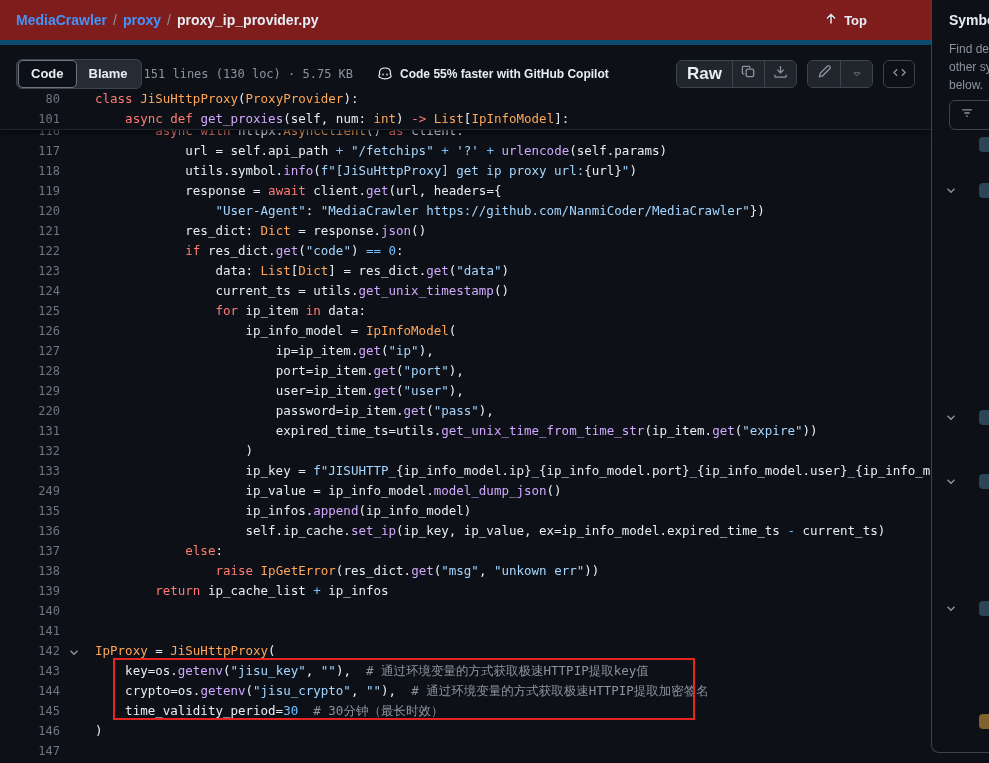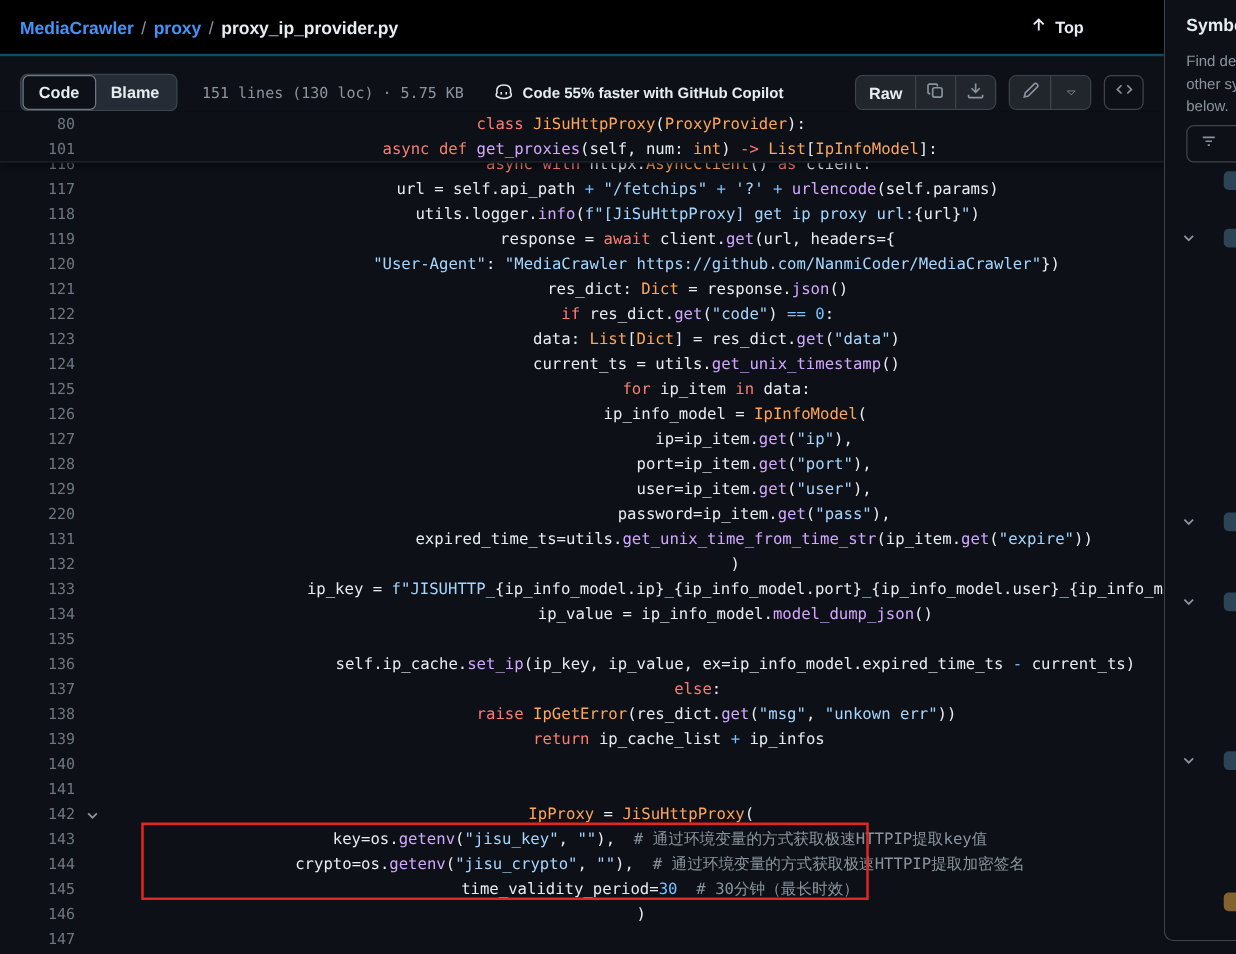--- a/index.html
+++ b/index.html
@@ -1,62 +1,62 @@
 <!DOCTYPE html>
 <html><head>
 <meta charset="utf-8">
 <style>
   * { margin:0; padding:0; box-sizing:border-box; }
   html,body { width:989px; height:763px; overflow:hidden; background:#0d1117; font-family:"Liberation Sans", sans-serif; }
   .page { position:relative; width:989px; height:763px; background:#0d1117; }
 
   
   .breadcrumb-bar { position:absolute; left:0; top:0; width:931px; height:45px; display:flex; align-items:center;
-    padding:0 16px; border-bottom:2px solid #0c4a6e; background:#000000; }
+    padding:0 16px; border-bottom:5px solid #0c4a6e; background:#7f1d1d; }
   .crumbs { font-size:14px; color:#8b949e; display:flex; align-items:center; gap:6px; }
   .crumb-link { color:#4493f8; font-weight:600; text-decoration:none; cursor:pointer; }
   .crumb-sep { color:#8b949e; font-weight:400; }
   .crumb-file { color:#e6edf3; font-weight:700; }
   .top-btn { margin-left:auto; margin-right:48px; display:flex; align-items:center; gap:6px; color:#e6edf3;
     font-size:13px; font-weight:600; cursor:pointer; }
   .top-btn svg { stroke:#e6edf3; }
 
   
   .toolbar { position:absolute; left:0; top:46px; width:931px; height:57px; display:flex; align-items:center;
     padding:0 16px; border-bottom:1px solid #21262d; background:#0d1117; }
   .seg-control { display:flex; align-items:center; background:#262c36; border:1px solid #3d444d; border-radius:6px; padding:1px; height:30px; }
   .seg { padding:3px 12px; font-size:13px; font-weight:600; color:#e6edf3; border-radius:5px; cursor:pointer; line-height:20px; }
   .seg.active { background:#0d1117; border:1px solid #6e7681; }
-  .file-meta { margin-left:20px; font-family:"DejaVu Sans Mono", monospace; font-size:12px; color:#8b949e; }
+  .file-meta { margin-left:2px; font-family:"DejaVu Sans Mono", monospace; font-size:12px; color:#8b949e; }
   .copilot { margin-left:24px; display:flex; align-items:center; gap:7px; color:#e6edf3; font-size:12px; font-weight:700; }
   .copilot svg { stroke:#e6edf3; fill:none; }
   .toolbar-right { margin-left:auto; display:flex; align-items:center; gap:10px; }
   .btn-group { display:flex; align-items:center; border:1px solid #3d444d; border-radius:6px; overflow:hidden; height:28px; background:#21262d; }
   .btn { display:flex; align-items:center; justify-content:center; padding:0 10px; height:28px; color:#e6edf3;
-    font-size:13px; font-weight:600; cursor:pointer; background:#21262d; }
+    font-size:17px; font-weight:600; cursor:pointer; background:#21262d; }
   .btn + .btn { border-left:1px solid #3d444d; }
   .btn svg { stroke:#8b949e; fill:none; }
   .btn.icon-only { width:32px; padding:0; }
   .sym-toggle { border:1px solid #3d444d; border-radius:6px; width:32px; height:28px; display:flex; align-items:center;
     justify-content:center; cursor:pointer; background:#0d1117; }
   .sym-toggle svg { stroke:#8b949e; fill:none; }
 
   
   .code-area { position:absolute; left:0; top:89px; width:931px; height:674px; overflow:hidden; background:#0d1117;
     font-family:"DejaVu Sans Mono", monospace; font-size:12.5px; line-height:20px; }
   .sticky-block { position:relative; z-index:3; background:#0d1117; border-bottom:1px solid #21262d;
     box-shadow:0 3px 6px rgba(1,4,9,0.65); }
   .row { display:flex; height:20px; white-space:pre; }
   .row.clipped { height:11px; overflow:hidden; }
   .row.clipped .row-inner { margin-top:-9px; }
   .row-inner { display:flex; height:20px; width:100%; }
   .lnum { width:60px; flex:0 0 60px; text-align:right; color:#6e7681; cursor:pointer; user-select:none; font-size:12px;padding-left:37px; }
   .lgap { width:35px; flex:0 0 35px; position:relative; }
   .lgap svg { position:absolute; left:7px; top:4px; stroke:#8b949e; fill:none; cursor:pointer; }
-  .lcode { flex:1; color:#e6edf3; overflow:hidden;text-align:center; }
+  .lcode { flex:1; color:#e6edf3; overflow:hidden; }
   .tk-k { color:#ff7b72; } .tk-e { color:#ffa657; } .tk-f { color:#d2a8ff; }
   .tk-s { color:#a5d6ff; } .tk-n { color:#79c0ff; } .tk-c { color:#8b949e; } .tk-w { color:#e6edf3; }
 
   .red-box { position:absolute; left:113px; top:569px; width:582px; height:62px; border:2px solid #e5251f;
     z-index:4; pointer-events:none; }
 
   
   .symbols-panel { position:absolute; left:931px; top:0; width:58px; height:753px; background:#0d1117;
     border-left:1px solid #3d444d; border-bottom:1px solid #3d444d; border-bottom-left-radius:8px; overflow:hidden; }
   .sym-heading { position:absolute; left:17px; top:12px; color:#e6edf3; font-size:14px; font-weight:700; white-space:nowrap; }
@@ -153,38 +153,38 @@
   </div>
 
   <div class="code-area">
     <div class="sticky-block" id="sticky-rows">
         <div class="row"><div class="row-inner"><span class="lnum">80</span><span class="lgap"></span><span class="lcode"><span class="tk-k">class</span><span class="tk-w"> </span><span class="tk-e">JiSuHttpProxy</span><span class="tk-w">(</span><span class="tk-e">ProxyProvider</span><span class="tk-w">):</span></span></div></div>
         <div class="row"><div class="row-inner"><span class="lnum">101</span><span class="lgap"></span><span class="lcode">    <span class="tk-k">async</span><span class="tk-w"> </span><span class="tk-k">def</span><span class="tk-w"> </span><span class="tk-f">get_proxies</span><span class="tk-w">(self, num: </span><span class="tk-e">int</span><span class="tk-w">) </span><span class="tk-k">-&gt;</span><span class="tk-w"> </span><span class="tk-e">List</span><span class="tk-w">[</span><span class="tk-e">IpInfoModel</span><span class="tk-w">]:</span></span></div></div>
       </div>
     <div id="code-rows">
         <div class="row clipped"><div class="row-inner"><span class="lnum">116</span><span class="lgap"></span><span class="lcode">        <span class="tk-k">async</span><span class="tk-w"> </span><span class="tk-k">with</span><span class="tk-w"> httpx.</span><span class="tk-e">AsyncClient</span><span class="tk-w">() </span><span class="tk-k">as</span><span class="tk-w"> client:</span></span></div></div>
         <div class="row"><div class="row-inner"><span class="lnum">117</span><span class="lgap"></span><span class="lcode">            <span class="tk-w">url = self.api_path </span><span class="tk-n">+</span><span class="tk-w"> </span><span class="tk-s">"/fetchips"</span><span class="tk-w"> </span><span class="tk-n">+</span><span class="tk-w"> </span><span class="tk-s">'?'</span><span class="tk-w"> </span><span class="tk-n">+</span><span class="tk-w"> </span><span class="tk-f">urlencode</span><span class="tk-w">(self.params)</span></span></div></div>
-        <div class="row"><div class="row-inner"><span class="lnum">118</span><span class="lgap"></span><span class="lcode">            <span class="tk-w">utils.logger.</span><span class="tk-f">info</span><span class="tk-w">(</span><span class="tk-s">f"[JiSuHttpProxy] get ip proxy url:</span><span class="tk-w">{url}</span><span class="tk-s">"</span><span class="tk-w">)</span></span></div></div>
+        <div class="row"><div class="row-inner"><span class="lnum">118</span><span class="lgap"></span><span class="lcode">            <span class="tk-w">utils.symbol.</span><span class="tk-f">info</span><span class="tk-w">(</span><span class="tk-s">f"[JiSuHttpProxy] get ip proxy url:</span><span class="tk-w">{url}</span><span class="tk-s">"</span><span class="tk-w">)</span></span></div></div>
         <div class="row"><div class="row-inner"><span class="lnum">119</span><span class="lgap"></span><span class="lcode">            <span class="tk-w">response = </span><span class="tk-k">await</span><span class="tk-w"> client.</span><span class="tk-f">get</span><span class="tk-w">(url, headers={</span></span></div></div>
         <div class="row"><div class="row-inner"><span class="lnum">120</span><span class="lgap"></span><span class="lcode">                <span class="tk-s">"User-Agent"</span><span class="tk-w">: </span><span class="tk-s">"MediaCrawler https://github.com/NanmiCoder/MediaCrawler"</span><span class="tk-w">})</span></span></div></div>
         <div class="row"><div class="row-inner"><span class="lnum">121</span><span class="lgap"></span><span class="lcode">            <span class="tk-w">res_dict: </span><span class="tk-e">Dict</span><span class="tk-w"> = response.</span><span class="tk-f">json</span><span class="tk-w">()</span></span></div></div>
         <div class="row"><div class="row-inner"><span class="lnum">122</span><span class="lgap"></span><span class="lcode">            <span class="tk-k">if</span><span class="tk-w"> res_dict.</span><span class="tk-f">get</span><span class="tk-w">(</span><span class="tk-s">"code"</span><span class="tk-w">) </span><span class="tk-n">==</span><span class="tk-w"> </span><span class="tk-n">0</span><span class="tk-w">:</span></span></div></div>
         <div class="row"><div class="row-inner"><span class="lnum">123</span><span class="lgap"></span><span class="lcode">                <span class="tk-w">data: </span><span class="tk-e">List</span><span class="tk-w">[</span><span class="tk-e">Dict</span><span class="tk-w">] = res_dict.</span><span class="tk-f">get</span><span class="tk-w">(</span><span class="tk-s">"data"</span><span class="tk-w">)</span></span></div></div>
         <div class="row"><div class="row-inner"><span class="lnum">124</span><span class="lgap"></span><span class="lcode">                <span class="tk-w">current_ts = utils.</span><span class="tk-f">get_unix_timestamp</span><span class="tk-w">()</span></span></div></div>
         <div class="row"><div class="row-inner"><span class="lnum">125</span><span class="lgap"></span><span class="lcode">                <span class="tk-k">for</span><span class="tk-w"> ip_item </span><span class="tk-k">in</span><span class="tk-w"> data:</span></span></div></div>
         <div class="row"><div class="row-inner"><span class="lnum">126</span><span class="lgap"></span><span class="lcode">                    <span class="tk-w">ip_info_model = </span><span class="tk-e">IpInfoModel</span><span class="tk-w">(</span></span></div></div>
         <div class="row"><div class="row-inner"><span class="lnum">127</span><span class="lgap"></span><span class="lcode">                        <span class="tk-w">ip=ip_item.</span><span class="tk-f">get</span><span class="tk-w">(</span><span class="tk-s">"ip"</span><span class="tk-w">),</span></span></div></div>
         <div class="row"><div class="row-inner"><span class="lnum">128</span><span class="lgap"></span><span class="lcode">                        <span class="tk-w">port=ip_item.</span><span class="tk-f">get</span><span class="tk-w">(</span><span class="tk-s">"port"</span><span class="tk-w">),</span></span></div></div>
         <div class="row"><div class="row-inner"><span class="lnum">129</span><span class="lgap"></span><span class="lcode">                        <span class="tk-w">user=ip_item.</span><span class="tk-f">get</span><span class="tk-w">(</span><span class="tk-s">"user"</span><span class="tk-w">),</span></span></div></div>
         <div class="row"><div class="row-inner"><span class="lnum">220</span><span class="lgap"></span><span class="lcode">                        <span class="tk-w">password=ip_item.</span><span class="tk-f">get</span><span class="tk-w">(</span><span class="tk-s">"pass"</span><span class="tk-w">),</span></span></div></div>
         <div class="row"><div class="row-inner"><span class="lnum">131</span><span class="lgap"></span><span class="lcode">                        <span class="tk-w">expired_time_ts=utils.</span><span class="tk-f">get_unix_time_from_time_str</span><span class="tk-w">(ip_item.</span><span class="tk-f">get</span><span class="tk-w">(</span><span class="tk-s">"expire"</span><span class="tk-w">))</span></span></div></div>
         <div class="row"><div class="row-inner"><span class="lnum">132</span><span class="lgap"></span><span class="lcode">                    <span class="tk-w">)</span></span></div></div>
         <div class="row"><div class="row-inner"><span class="lnum">133</span><span class="lgap"></span><span class="lcode">                    <span class="tk-w">ip_key = </span><span class="tk-s">f"JISUHTTP_</span><span class="tk-w">{ip_info_model.ip}</span><span class="tk-s">_</span><span class="tk-w">{ip_info_model.port}</span><span class="tk-s">_</span><span class="tk-w">{ip_info_model.user}</span><span class="tk-s">_</span><span class="tk-w">{ip_info_model</span></span></div></div>
-        <div class="row"><div class="row-inner"><span class="lnum">134</span><span class="lgap"></span><span class="lcode">                    <span class="tk-w">ip_value = ip_info_model.</span><span class="tk-f">model_dump_json</span><span class="tk-w">()</span></span></div></div>
-        <div class="row"><div class="row-inner"><span class="lnum">135</span><span class="lgap"></span></div></div>
+        <div class="row"><div class="row-inner"><span class="lnum">249</span><span class="lgap"></span><span class="lcode">                    <span class="tk-w">ip_value = ip_info_model.</span><span class="tk-f">model_dump_json</span><span class="tk-w">()</span></span></div></div>
+        <div class="row"><div class="row-inner"><span class="lnum">135</span><span class="lgap"></span><span class="lcode">                    <span class="tk-w">ip_infos.</span><span class="tk-f">append</span><span class="tk-w">(ip_info_model)</span></span></div></div>
         <div class="row"><div class="row-inner"><span class="lnum">136</span><span class="lgap"></span><span class="lcode">                    <span class="tk-w">self.ip_cache.</span><span class="tk-f">set_ip</span><span class="tk-w">(ip_key, ip_value, ex=ip_info_model.expired_time_ts </span><span class="tk-n">-</span><span class="tk-w"> current_ts)</span></span></div></div>
         <div class="row"><div class="row-inner"><span class="lnum">137</span><span class="lgap"></span><span class="lcode">            <span class="tk-k">else</span><span class="tk-w">:</span></span></div></div>
         <div class="row"><div class="row-inner"><span class="lnum">138</span><span class="lgap"></span><span class="lcode">                <span class="tk-k">raise</span><span class="tk-w"> </span><span class="tk-e">IpGetError</span><span class="tk-w">(res_dict.</span><span class="tk-f">get</span><span class="tk-w">(</span><span class="tk-s">"msg"</span><span class="tk-w">, </span><span class="tk-s">"unkown err"</span><span class="tk-w">))</span></span></div></div>
         <div class="row"><div class="row-inner"><span class="lnum">139</span><span class="lgap"></span><span class="lcode">        <span class="tk-k">return</span><span class="tk-w"> ip_cache_list </span><span class="tk-n">+</span><span class="tk-w"> ip_infos</span></span></div></div>
         <div class="row"><div class="row-inner"><span class="lnum">140</span><span class="lgap"></span><span class="lcode"></span></div></div>
         <div class="row"><div class="row-inner"><span class="lnum">141</span><span class="lgap"></span><span class="lcode"></span></div></div>
         <div class="row"><div class="row-inner"><span class="lnum">142</span><span class="lgap"><svg width="14" height="14" viewBox="0 0 16 16" stroke-width="1.6">
                 <path d="M4 6.5 8 10.5 12 6.5"></path>
               </svg></span><span class="lcode"><span class="tk-e">IpProxy</span><span class="tk-w"> = </span><span class="tk-e">JiSuHttpProxy</span><span class="tk-w">(</span></span></div></div>
         <div class="row"><div class="row-inner"><span class="lnum">143</span><span class="lgap"></span><span class="lcode">    <span class="tk-w">key=os.</span><span class="tk-f">getenv</span><span class="tk-w">(</span><span class="tk-s">"jisu_key"</span><span class="tk-w">, </span><span class="tk-s">""</span><span class="tk-w">),  </span><span class="tk-c"># 通过环境变量的方式获取极速HTTPIP提取key值</span></span></div></div>

